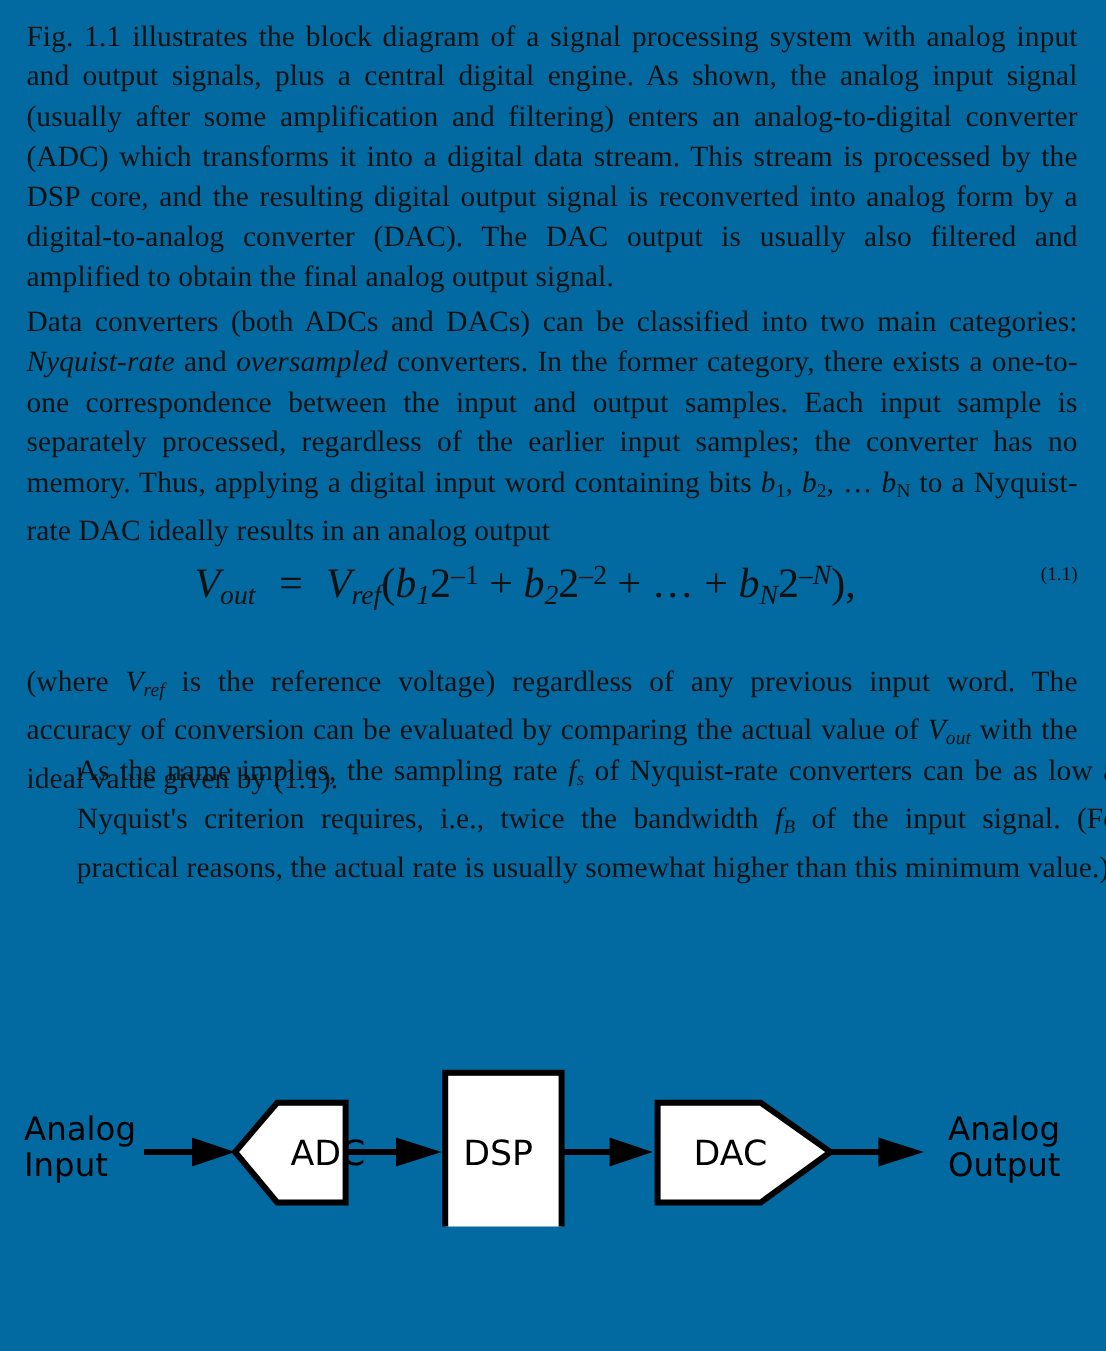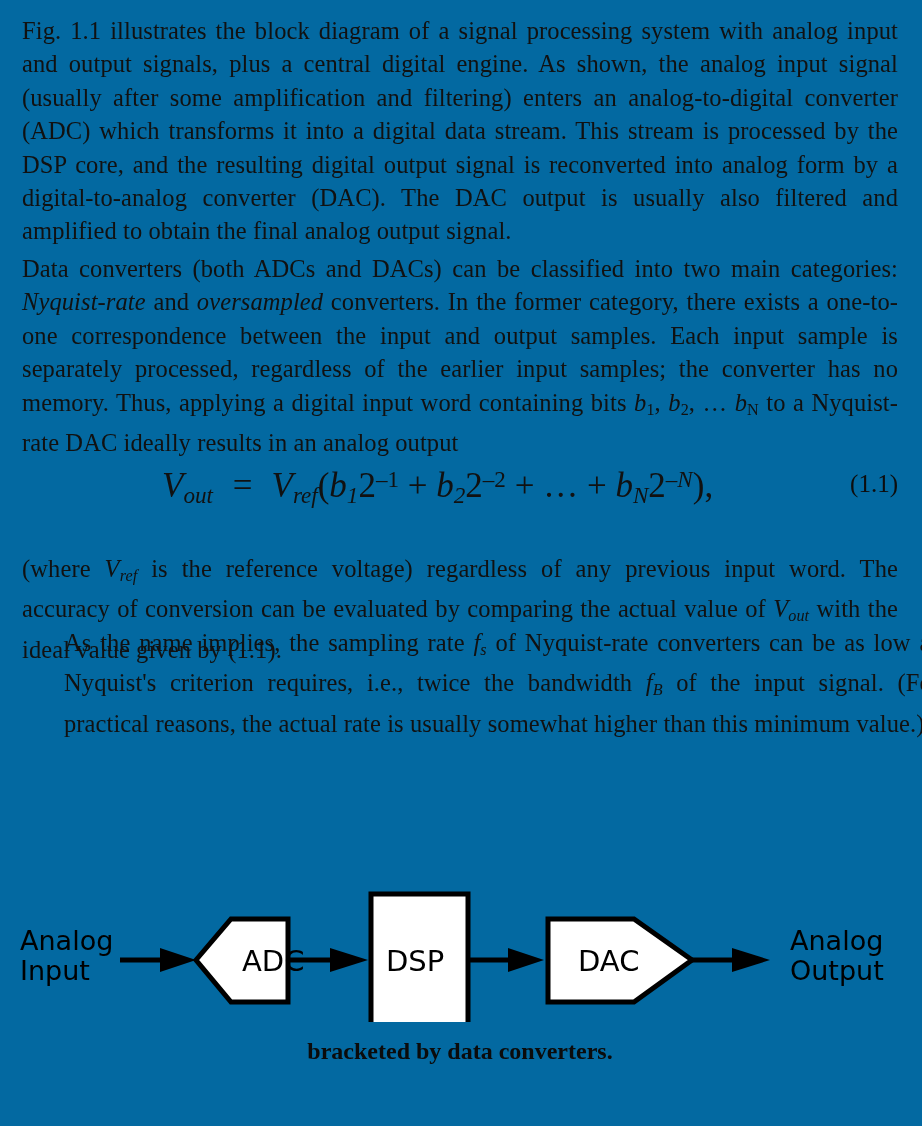--- a/index.html
+++ b/index.html
@@ -48,21 +48,21 @@
     font-size: 35px;
     font-style: italic;
     white-space: nowrap;
     color: #111111;
   }
   .equation-body .rm { font-style: normal; }
   .equation-number {
     position: absolute;
     right: 0;
     top: 4px;
-    font-size: 25px;
+    font-size: 16px;
     font-style: normal;
   }
 
   
   .figure {
     position: absolute;
     left: 0;
     top: 872px;
     width: 786px;
     height: 150px;
@@ -158,17 +158,16 @@
         <line x1="692" y1="88" x2="748" y2="88" stroke="#000" stroke-width="5"></line>
         <polygon points="732,76 770,88 732,100" fill="#000"></polygon>
       </g>
 
       <text id="lbl-out-1" x="790" y="78" font-family="DejaVu Sans, sans-serif" font-size="27" fill="#000">Analog</text>
       <text id="lbl-out-2" x="790" y="108" font-family="DejaVu Sans, sans-serif" font-size="27" fill="#000">Output</text>
     </svg>
   </div>
 
   <div class="fig-caption">
-    <span class="cap-line">bracketed by data converters.</span>
   </div>
 
 
 </div>
 
 </body></html>

